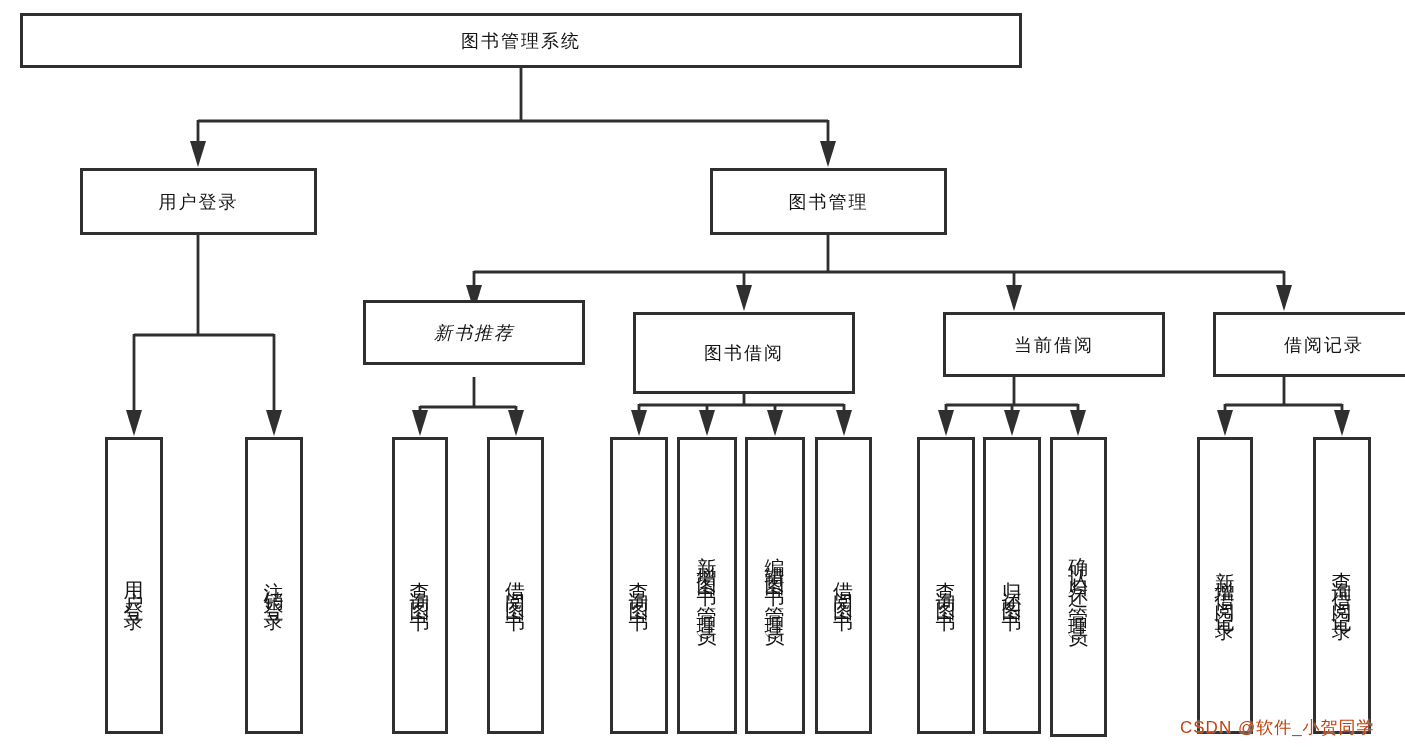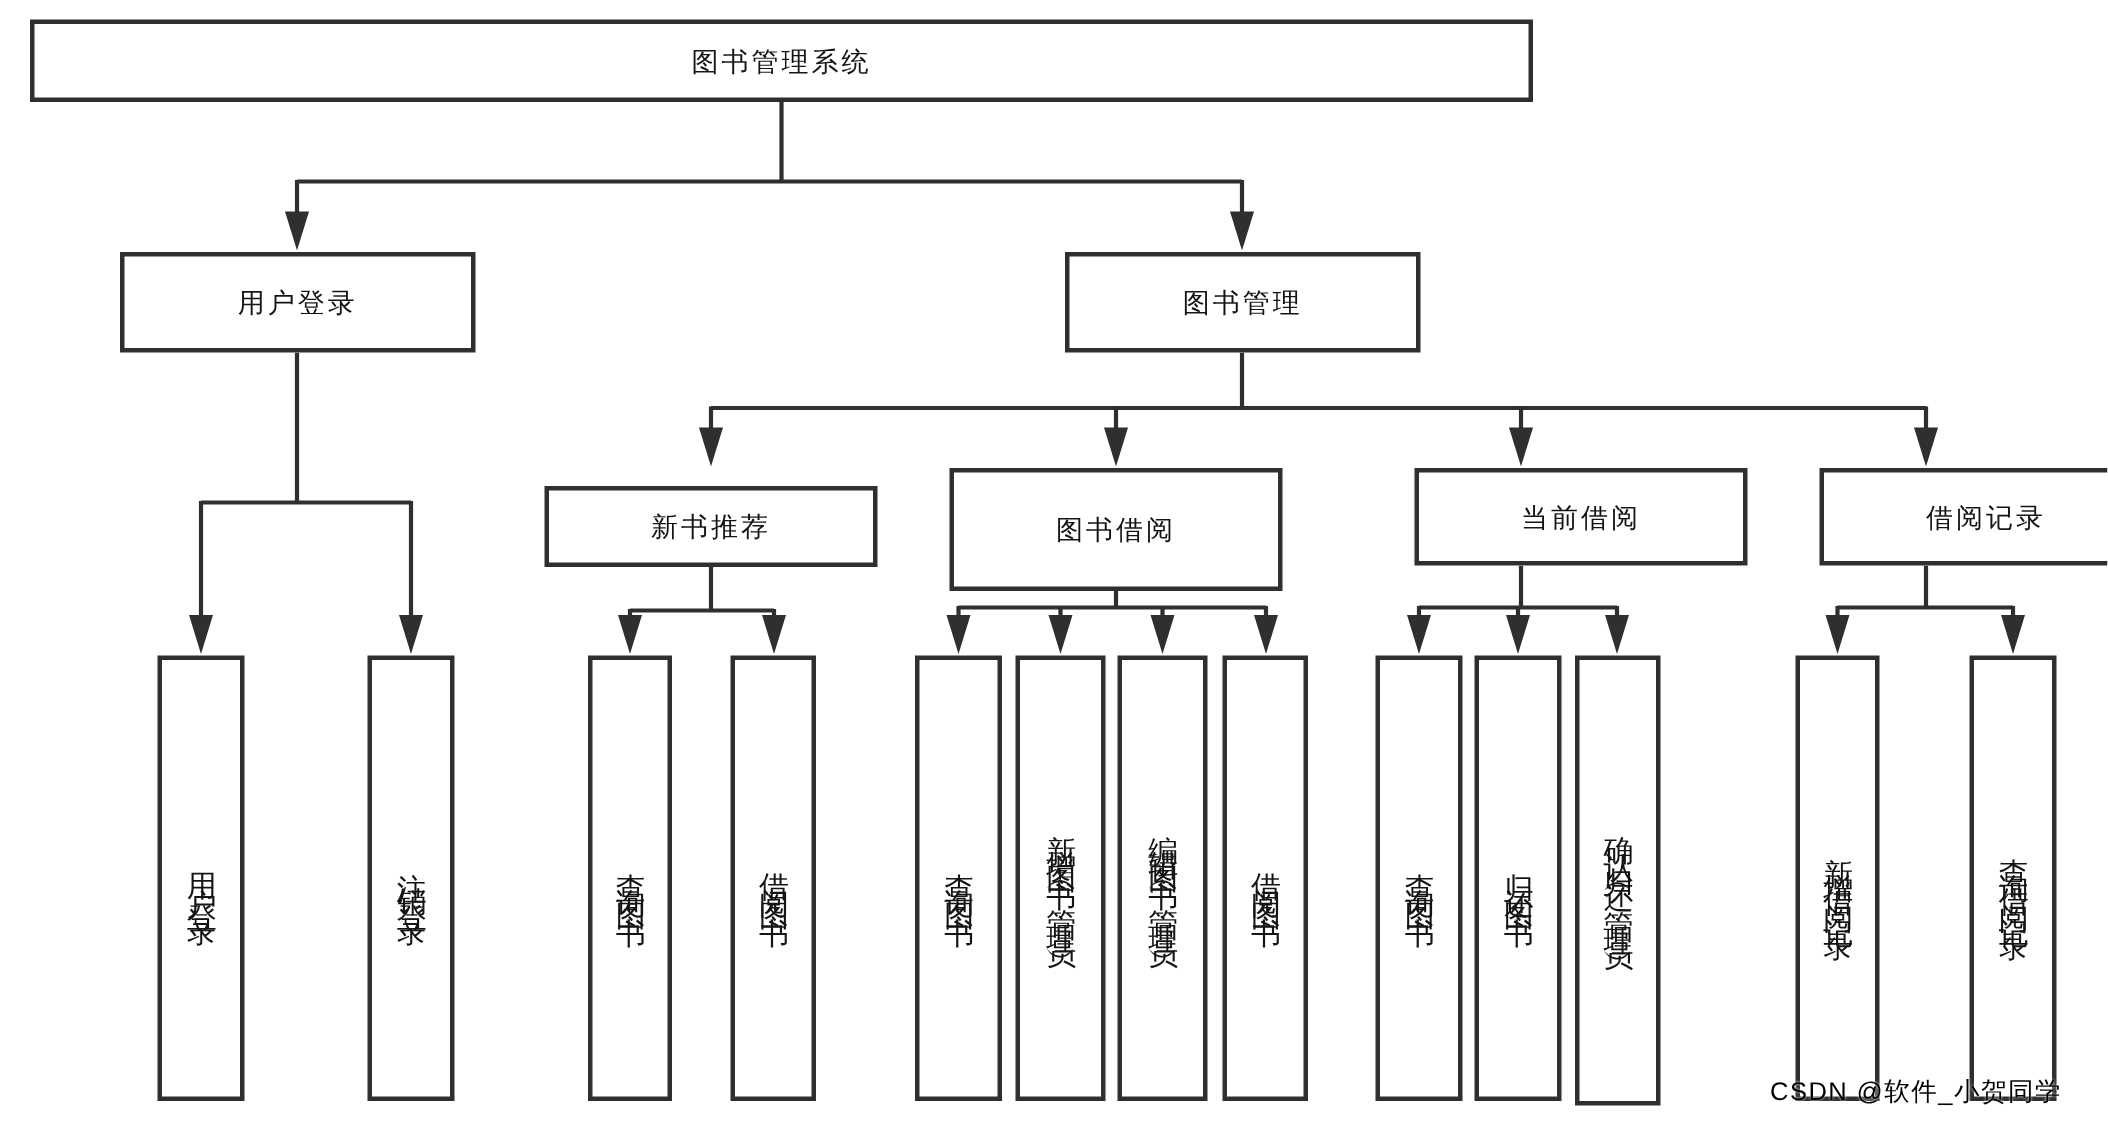--- a/index.html
+++ b/index.html
@@ -32,21 +32,21 @@
     writing-mode:vertical-rl;
     font-size:20px;
     line-height:1;
     letter-spacing:10px;
     color:#141414;
   }
   .watermark{
     position:absolute;
     left:1180px;top:716px;
     font-size:17px;
-    color:#000000;
+    color:#c2410c;
     letter-spacing:1px;
     text-shadow:0 0 2px #ffffff;
     z-index:10;
     white-space:nowrap;
   }
 </style>
 </head>
 <body>
 
 <div class="canvas">
@@ -125,21 +125,21 @@
       <line x1="1342" y1="404" x2="1342" y2="414"></line>
       <polygon points="1334,410 1350,410 1342,436" stroke="none"></polygon>
     </g>
   </svg>
 
   <div class="node" style="left:20px;top:13px;width:1002px;height:55px;">图书管理系统</div>
 
   <div class="node" style="left:80px;top:168px;width:237px;height:67px;">用户登录</div>
   <div class="node" style="left:710px;top:168px;width:237px;height:67px;">图书管理</div>
 
-  <div class="node" style="left:363px;top:324px;width:222px;height:54px;">新书推荐</div>
+  <div class="node" style="left:363px;top:300px;width:222px;height:65px;font-style:italic;">新书推荐</div>
   <div class="node" style="left:633px;top:312px;width:222px;height:82px;">图书借阅</div>
   <div class="node" style="left:903px;top:312px;width:222px;height:65px;margin-left:40px;">当前借阅</div>
   <div class="node" style="left:1173px;top:312px;width:222px;height:65px;margin-left:40px;">借阅记录</div>
 
   <div class="vnode" style="left:105px;top:437px;width:58px;height:297px;">用户登录</div>
   <div class="vnode" style="left:245px;top:437px;width:58px;height:297px;">注销登录</div>
 
   <div class="vnode" style="left:392px;top:437px;width:56px;height:297px;">查询图书</div>
   <div class="vnode" style="left:487px;top:437px;width:57px;height:297px;">借阅图书</div>
 

